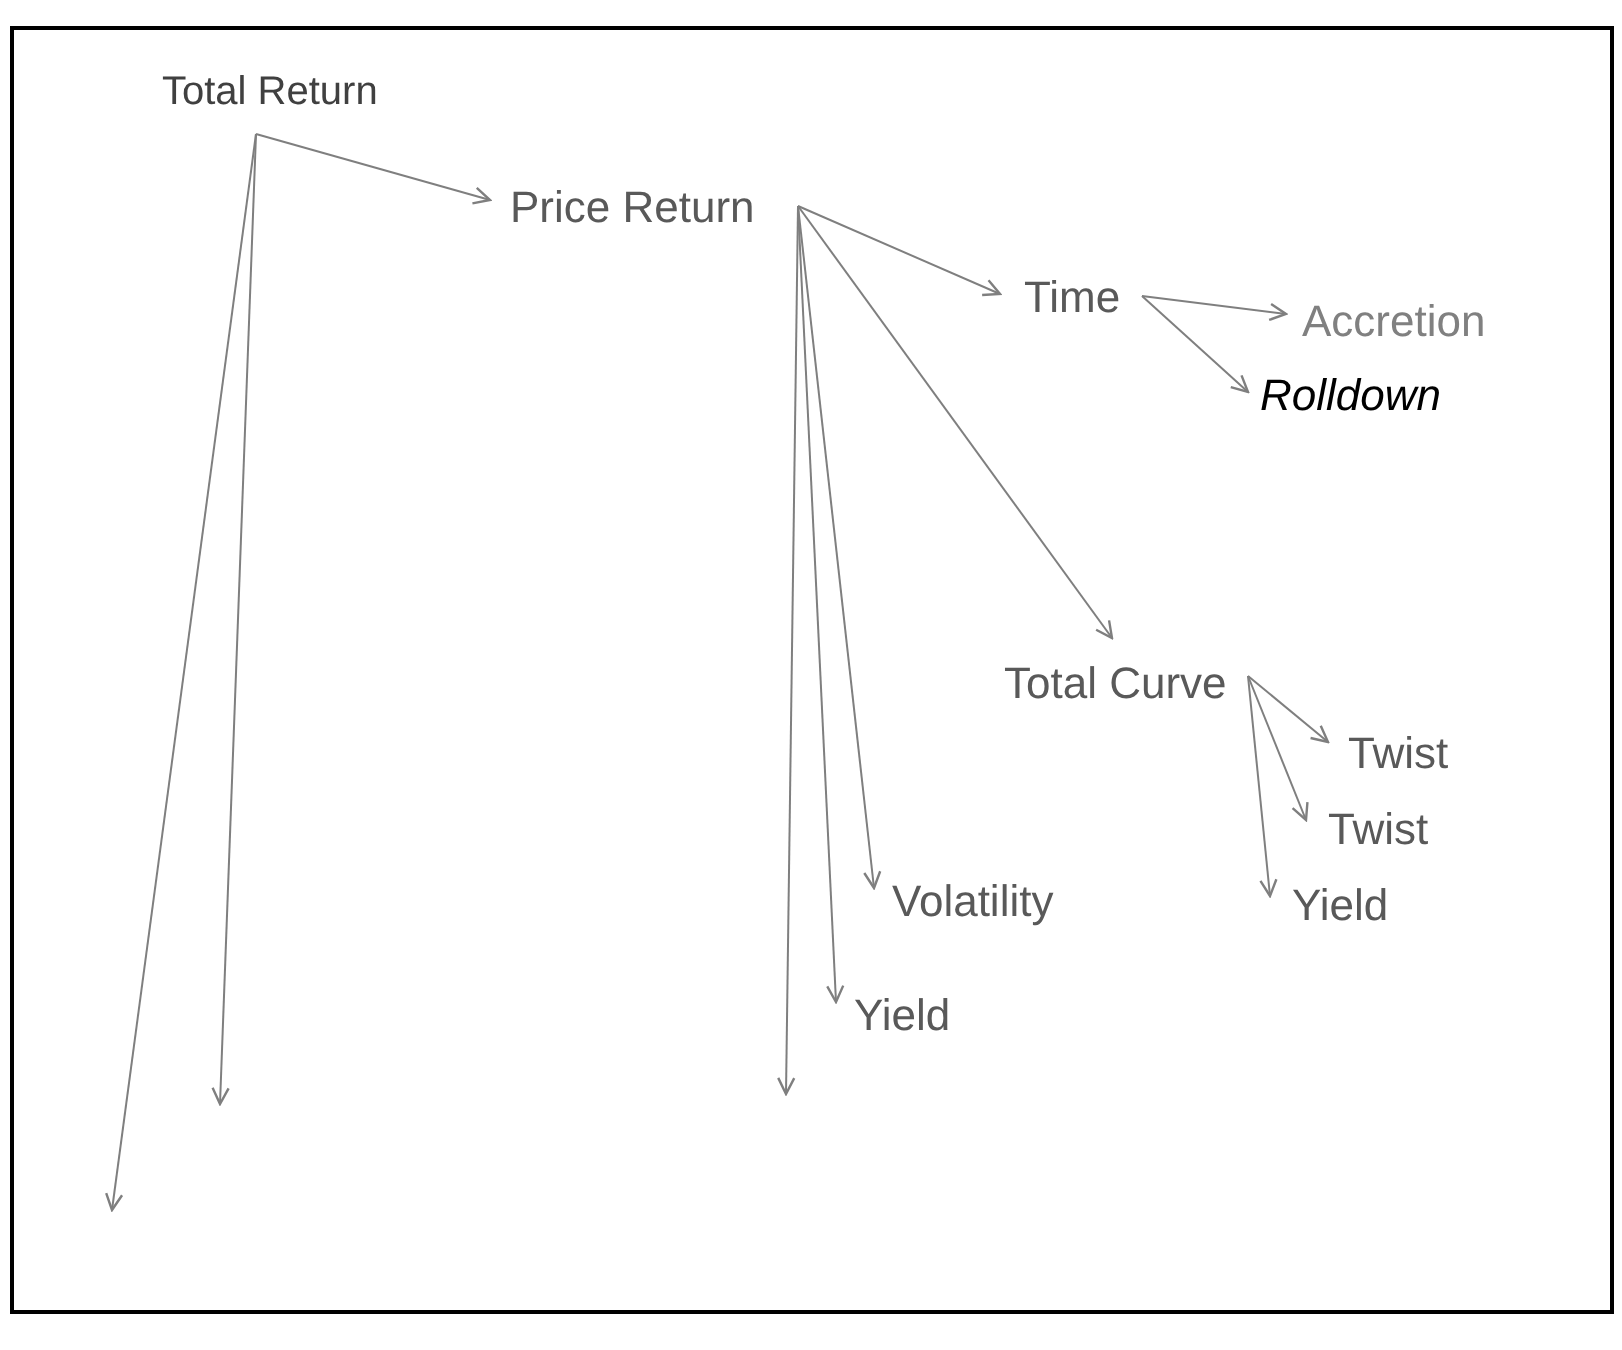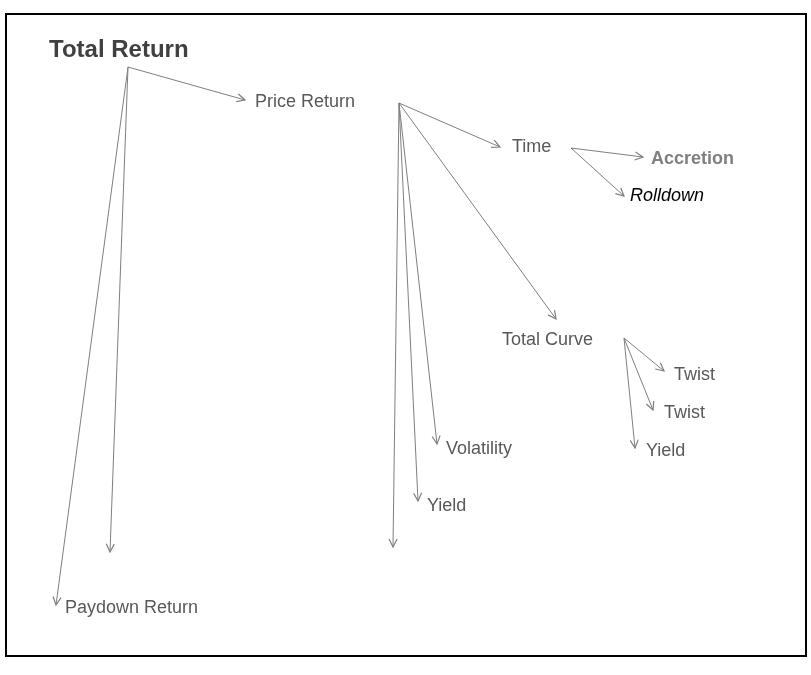--- a/index.html
+++ b/index.html
@@ -25,33 +25,33 @@
     box-sizing: border-box;
   }
   svg.edges {
     position: absolute;
     left: 0;
     top: 0;
     pointer-events: none;
   }
   .label {
     position: absolute;
-    font-size: 18px;
+    font-size: 22px;
     line-height: 1.15;
     color: var(--text-default, #595959);
     white-space: nowrap;
   }
   .label.root {
-    font-size: 24px;
-    font-weight: bold;
+    font-size: 20px;
+    font-weight: normal;
     color: var(--text-title, #404040);
+    margin-left: 32px;
   }
   .label.light {
     color: var(--text-light, #808080);
-    font-weight: bold;
   }
   .label.emphasis {
     color: var(--text-emphasis, #000000);
     font-style: italic;
   }
 </style>
 </head>
 <body>
 
 <div class="canvas">
@@ -79,21 +79,20 @@
         <line x1="624" y1="338" x2="653" y2="410" stroke="#7f7f7f" stroke-width="1" marker-end="url(#arrow-open)"></line>
         <line x1="624" y1="338" x2="635" y2="448" stroke="#7f7f7f" stroke-width="1" marker-end="url(#arrow-open)"></line>
       </g>
   </svg>
 
   <div class="label root" style="left:49px; top:35px">Total Return</div>
 
   <div class="label" style="left:255px; top:91px">Price Return</div>
 
 
-  <div class="label" style="left:65px; top:597px">Paydown Return</div>
 
   <div class="label" style="left:512px; top:136px">Time</div>
 
   <div class="label light" style="left:651px; top:148px">Accretion</div>
 
   <div class="label emphasis" style="left:630px; top:185px">Rolldown</div>
 
   <div class="label" style="left:502px; top:329px">Total Curve</div>
 
   <div class="label" style="left:674px; top:364px">Twist</div>

